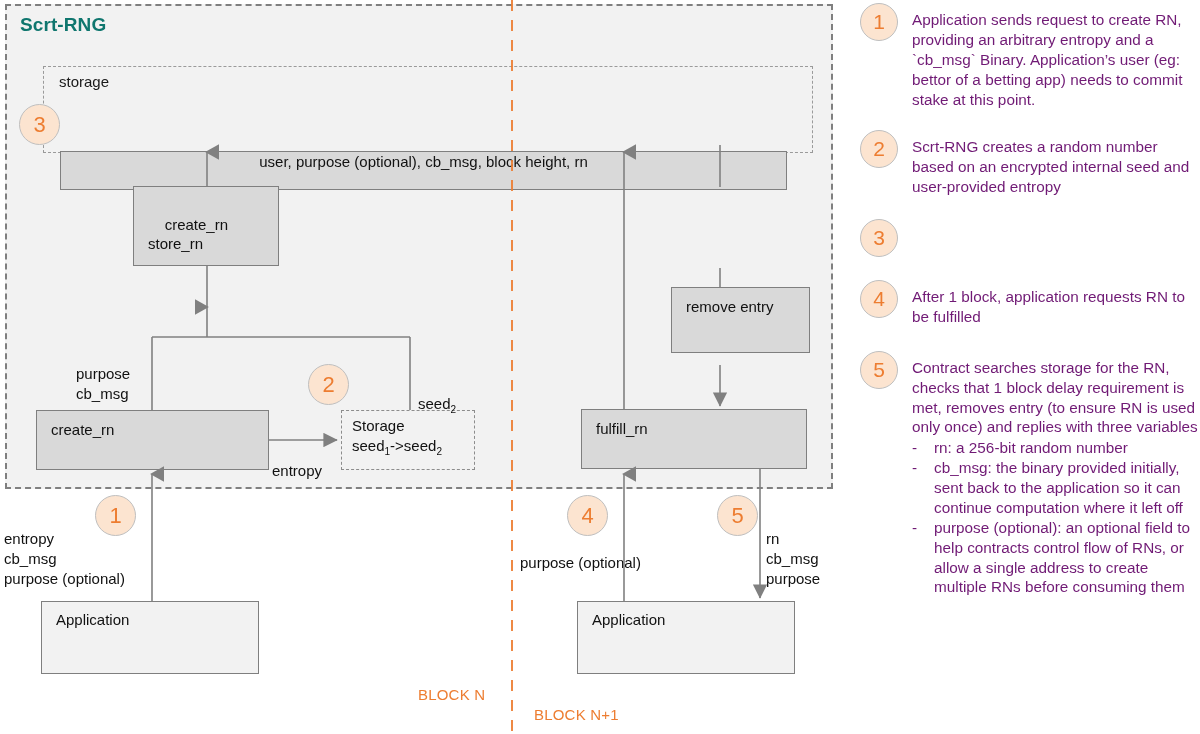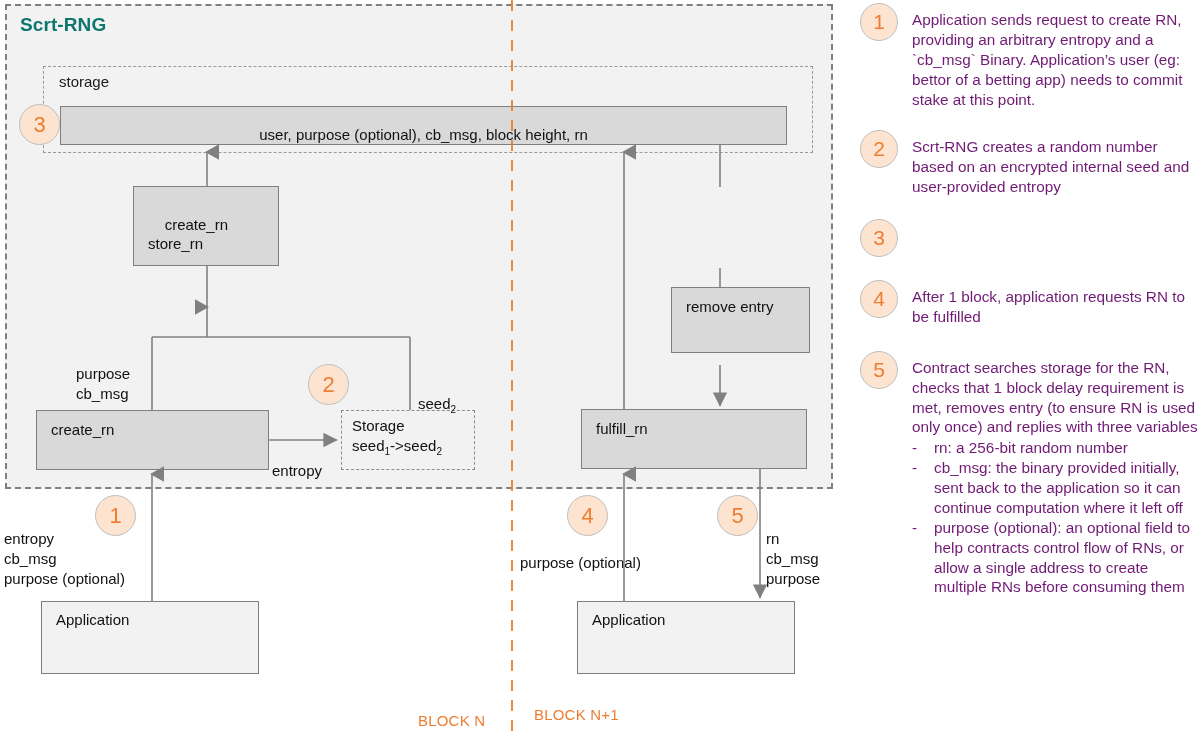--- a/index.html
+++ b/index.html
@@ -33,21 +33,21 @@
 
   
   .pbox{
     background:#d9d9d9;
     border:1.4px solid #7f7f7f;
     box-sizing:border-box;
     font-size:15px;
     color:#111;
     line-height:1.28;
   }
-  .pbox-center{display:flex;align-items:flex-end;justify-content:center;text-align:center;}
+  .pbox-center{display:flex;align-items:flex-start;justify-content:center;text-align:center;margin-top:45px;}
   .pbox-tl{padding:9px 14px;}
 
   .lightbox{
     background:#f2f2f2;
     border:1.4px solid #7f7f7f;
     box-sizing:border-box;
     font-size:15px;color:#111;
     padding:9px 14px;
   }
 
@@ -168,21 +168,21 @@
 cb_msg
 purpose</div>
 
   <div class="abs lightbox" style="left:41px;top:601px;width:218px;height:73px;">
     <span>Application</span>
   </div>
   <div class="abs lightbox" style="left:577px;top:601px;width:218px;height:73px;">
     <span>Application</span>
   </div>
 
-  <div class="abs lbl-block" style="left:418px;top:686px;margin-top:26px;">BLOCK N</div>
+  <div class="abs lbl-block" style="left:418px;top:686px;">BLOCK N</div>
   <div class="abs lbl-block" style="left:534px;top:706px;">BLOCK N+1</div>
 
   <svg class="abs wires" viewBox="0 0 1200 734">
     <defs>
       <marker id="ah-up" markerWidth="10" markerHeight="9" refX="5" refY="1.2" orient="auto-start-reverse">
         <path d="M0,9 L5,0 L10,9 Z" fill="#808080"></path>
       </marker>
       <marker id="ah" markerWidth="9" markerHeight="9" refX="8.5" refY="4.5" orient="auto">
         <path d="M0,0 L9,4.5 L0,9 Z" fill="#808080"></path>
       </marker>

